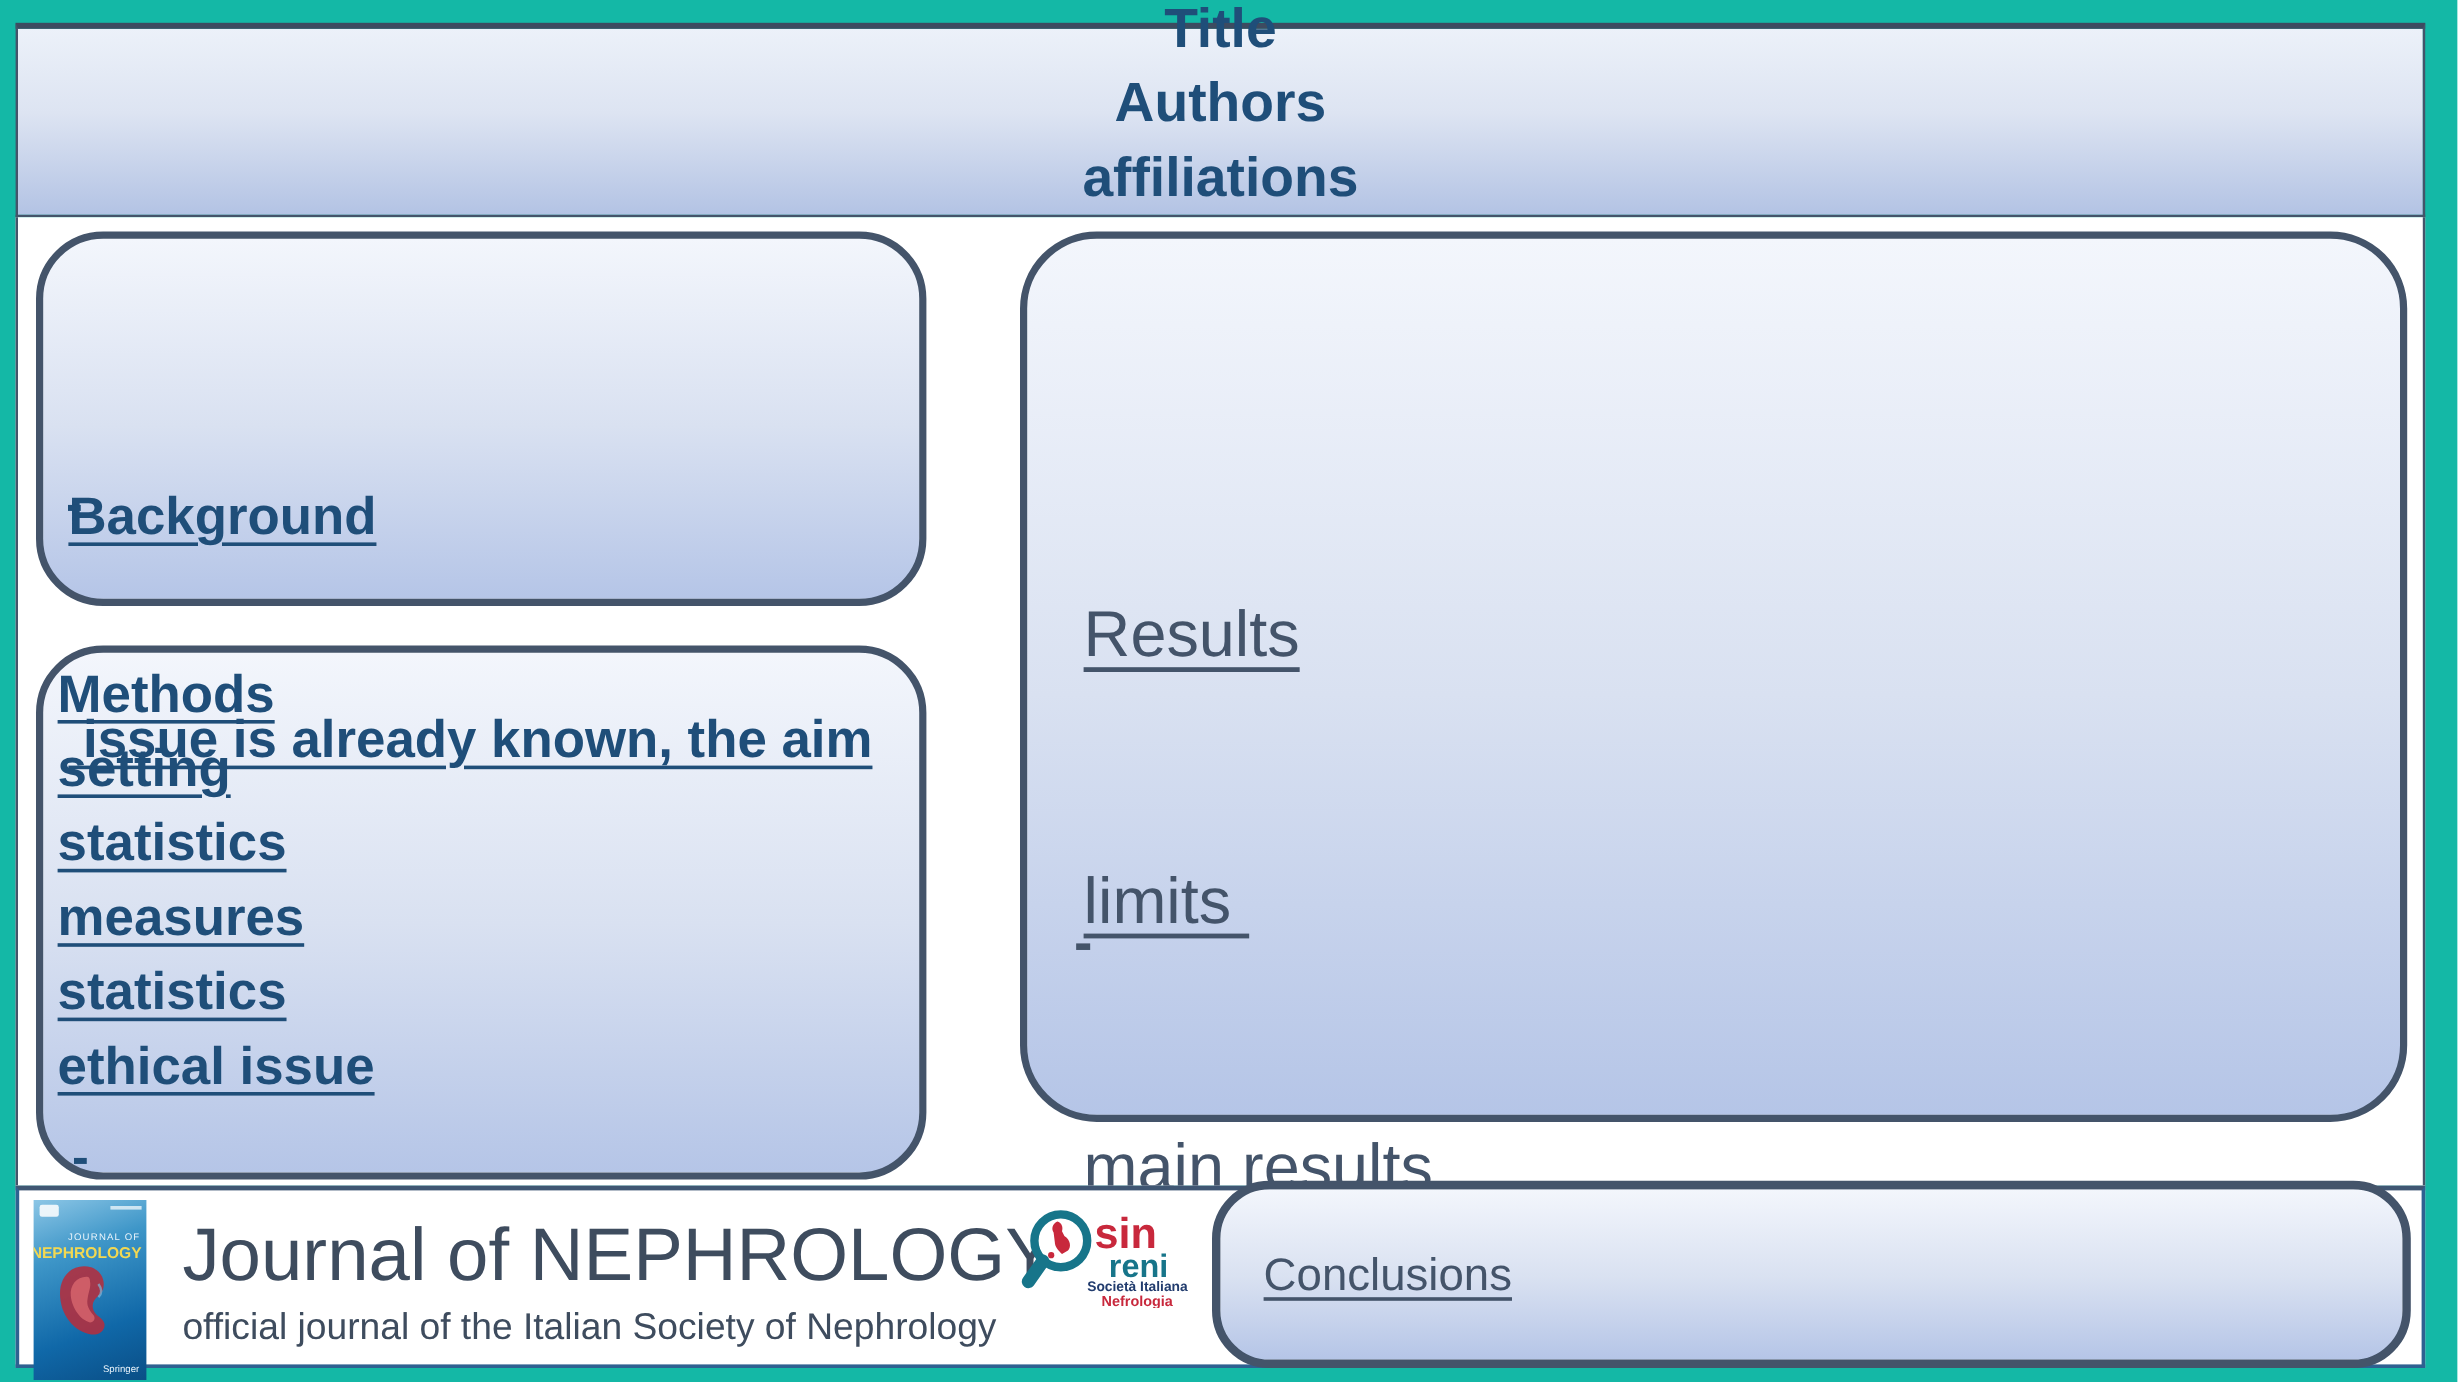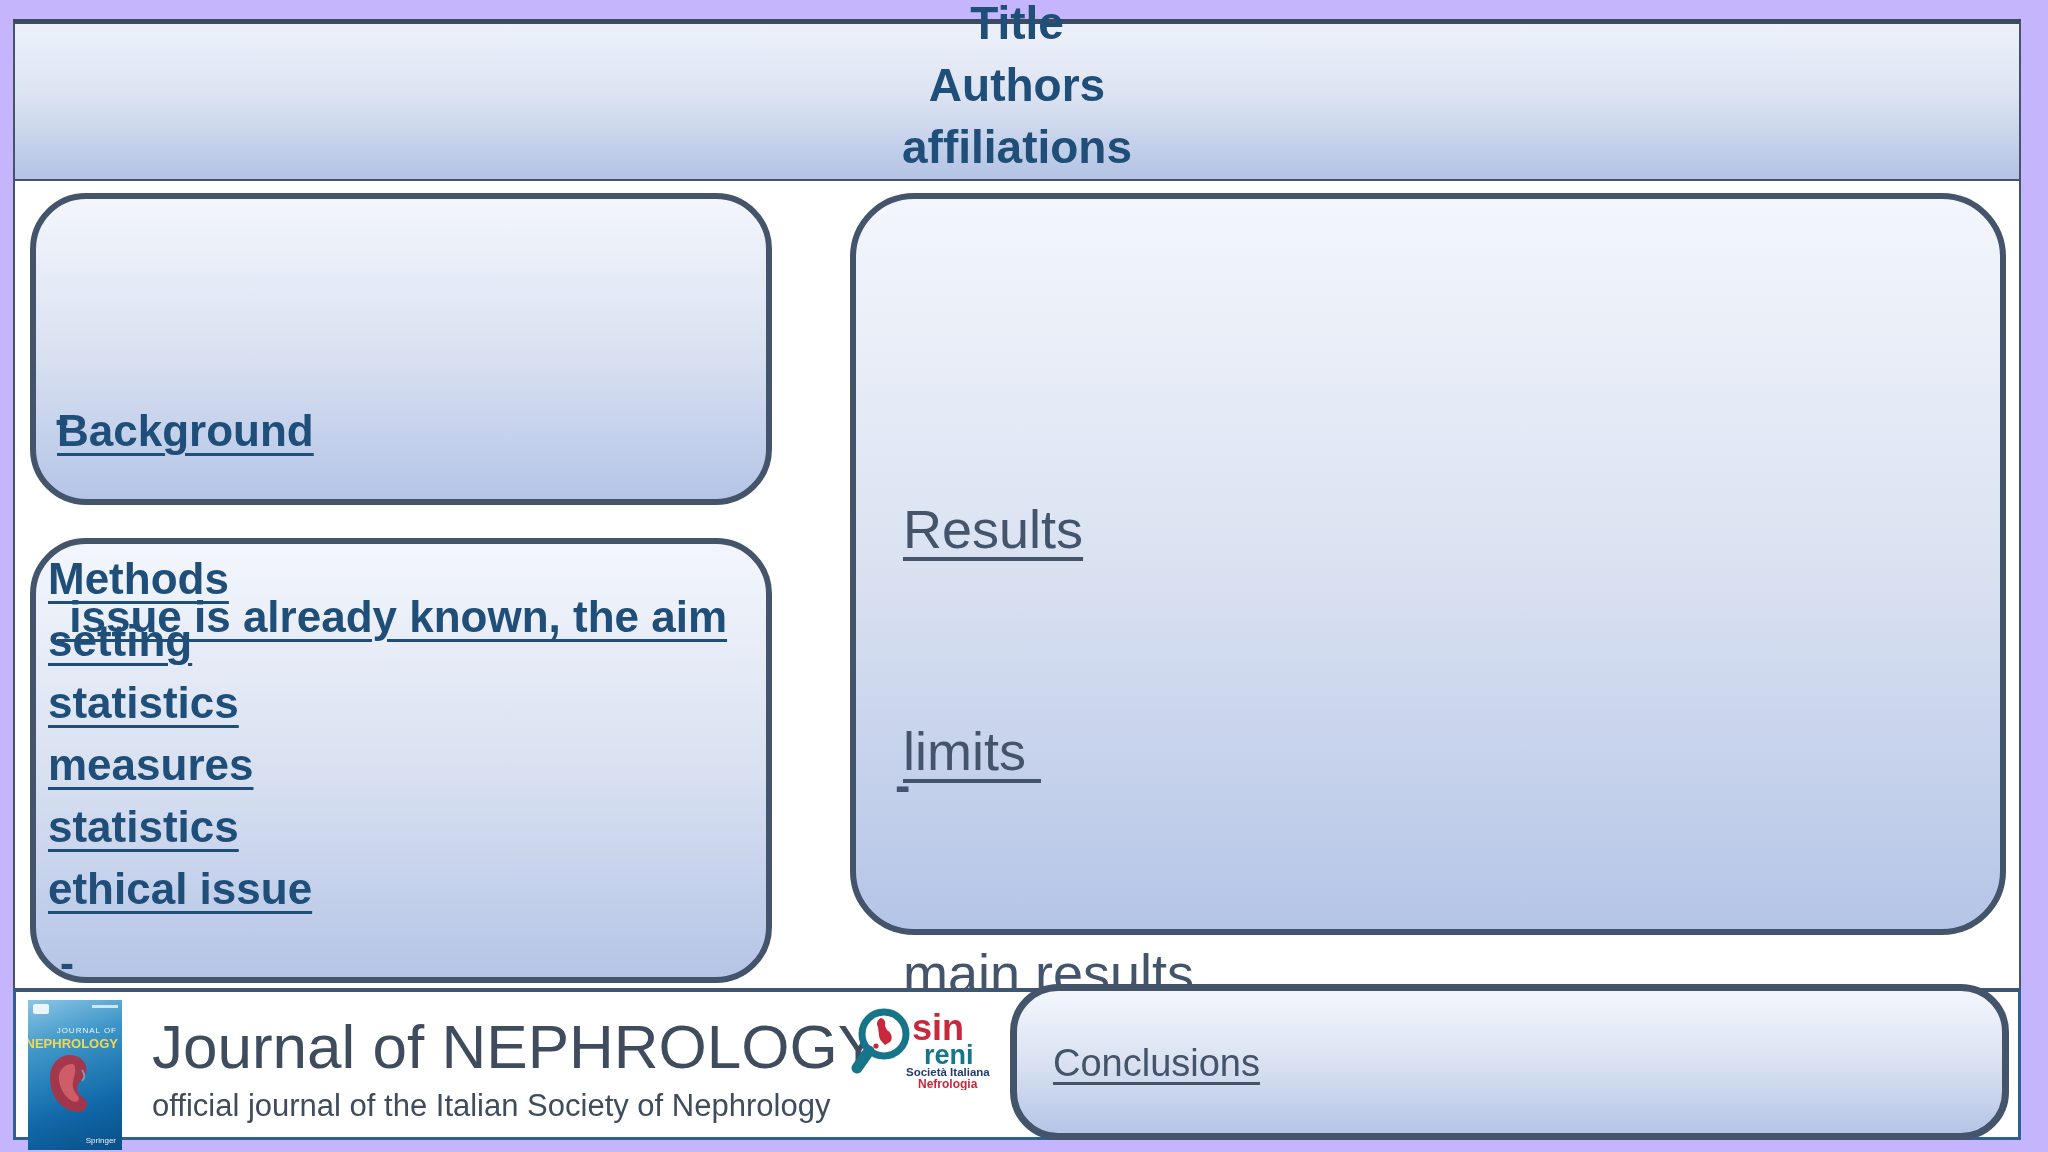--- a/index.html
+++ b/index.html
@@ -1,16 +1,16 @@
 <!DOCTYPE html>
 <html><head>
 <meta charset="utf-8">
 <style>
   html,body{margin:0;padding:0;background:#ffffff;}
-  .stage{position:relative;width:2048px;height:1152px;background:#c4b5fd;overflow:hidden;
+  .stage{position:relative;width:2048px;height:1152px;background:#14b8a6;overflow:hidden;
          font-family:"Liberation Sans",sans-serif;}
 
   
   .banner{position:absolute;left:13px;top:19px;width:2008px;height:162px;box-sizing:border-box;
           background:linear-gradient(180deg,#ECF1F9 0%,#DDE4F2 45%,#B3C3E4 100%);
           border:2px solid #44546A;border-top:5px solid #3D4B60;}
   .title-block{position:absolute;left:13px;top:-8px;width:2008px;text-align:center;z-index:5;
                font-weight:bold;font-size:46px;line-height:62px;color:#1F4E79;}
 
   

